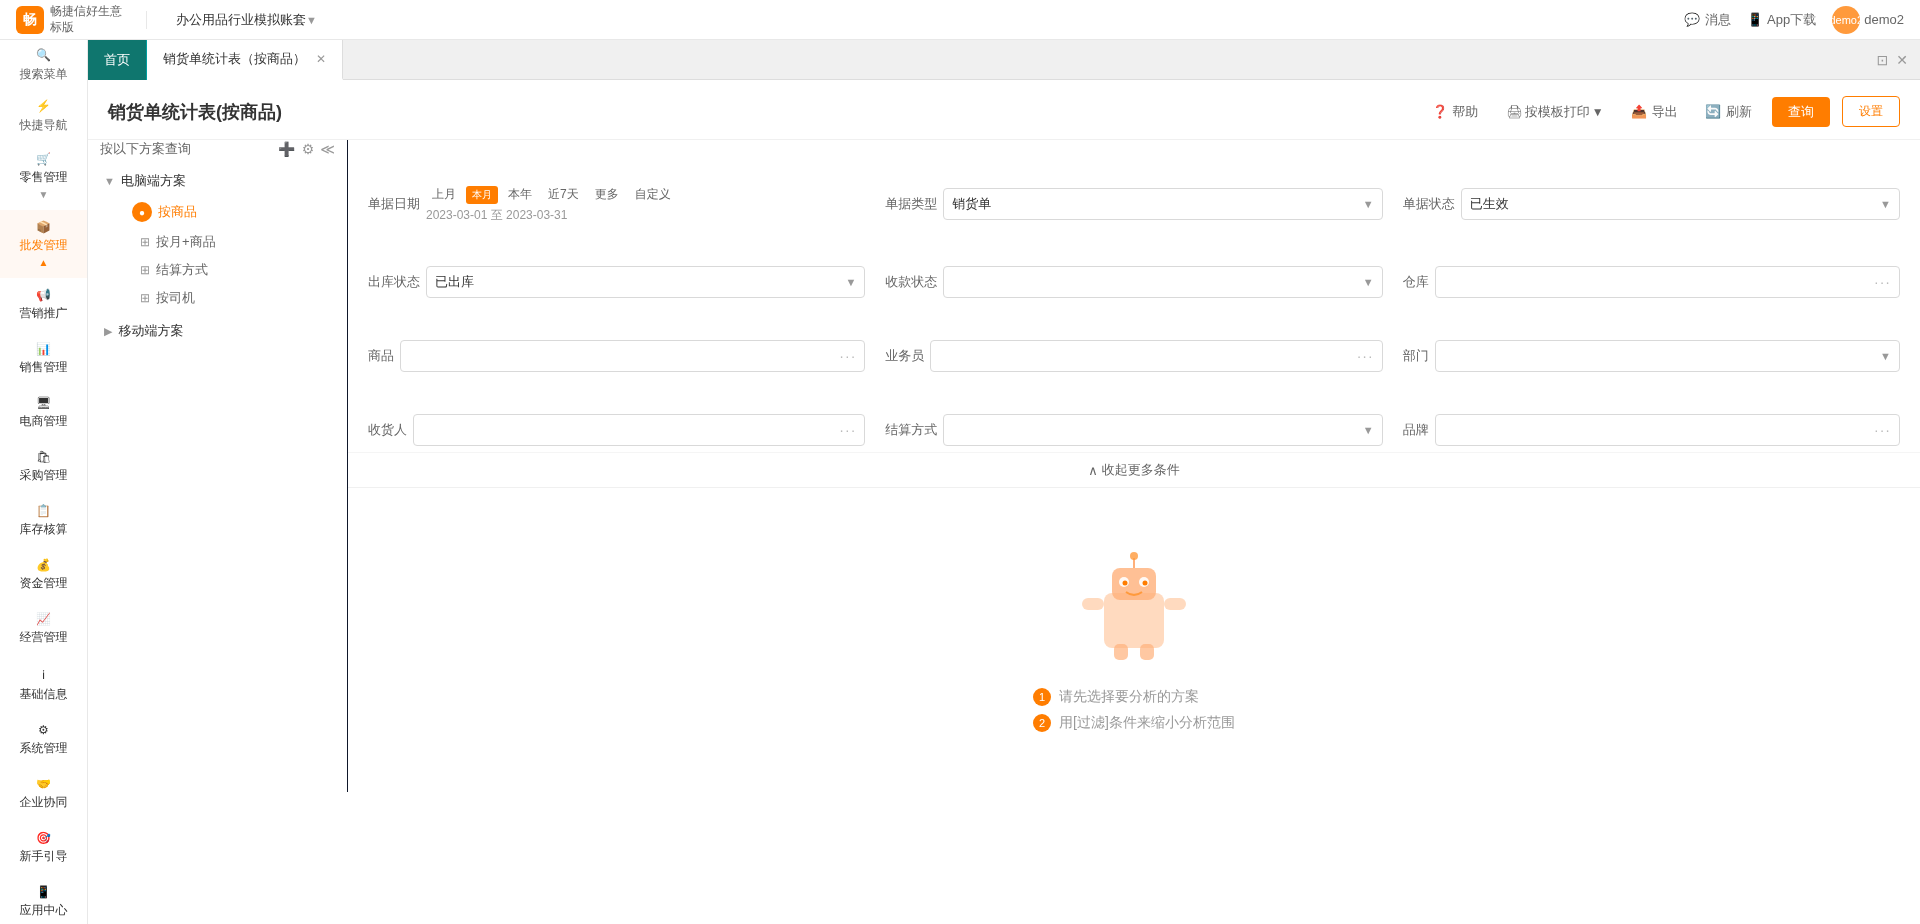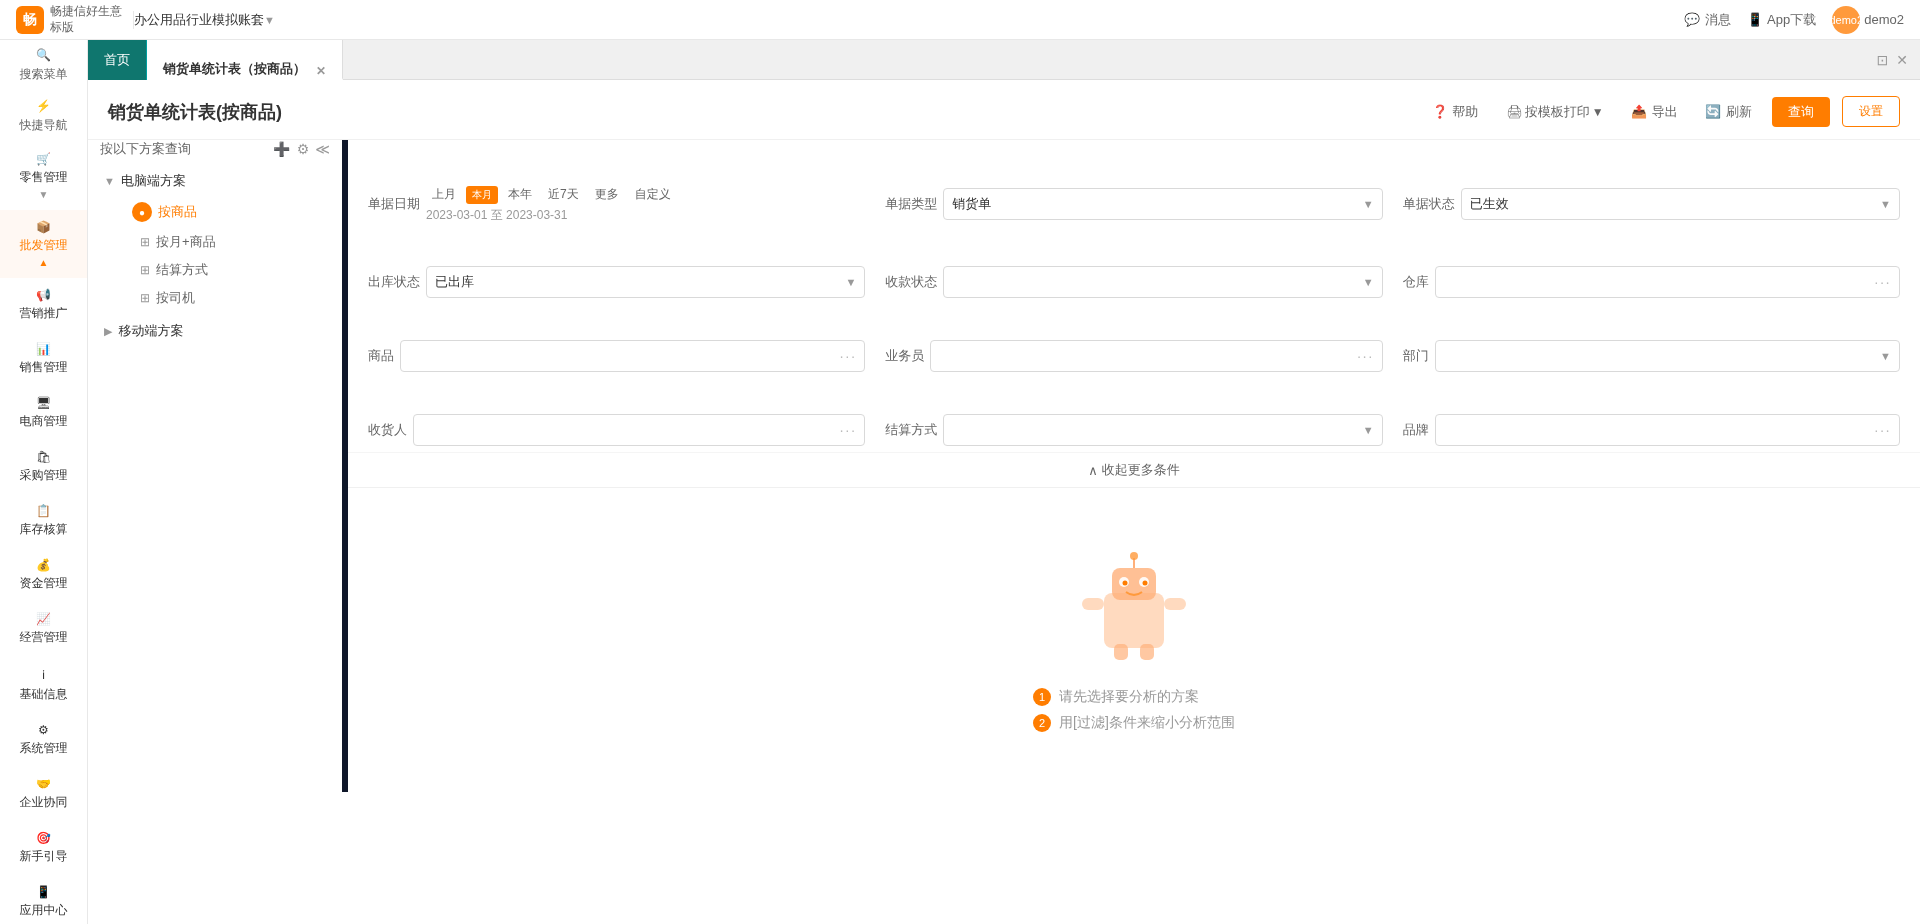--- a/index.html
+++ b/index.html
@@ -4,42 +4,42 @@
   <style>
     * { box-sizing: border-box; margin: 0; padding: 0; }
     body { font-family: "Microsoft YaHei", "PingFang SC", sans-serif; font-size: 13px; background: #f5f5f5; color: #333; display: flex; flex-direction: column; height: 100vh; overflow: hidden; }
 
     
     .top-bar { height: 40px; background: #fff; border-bottom: 1px solid #e8e8e8; display: flex; align-items: center; padding: 0 16px; justify-content: space-between; }
     .top-bar-left { display: flex; align-items: center; gap: 8px; }
     .logo-area { display: flex; align-items: center; gap: 6px; }
     .logo-icon { width: 28px; height: 28px; background: #ff7d00; border-radius: 6px; display: flex; align-items: center; justify-content: center; color: #fff; font-size: 14px; font-weight: bold; }
     .logo-text { font-size: 12px; color: #666; line-height: 1.3; }
-    .app-selector { display: flex; align-items: center; color: #333; font-size: 13px; cursor: pointer; border-left: 1px solid #e8e8e8; padding-left: 0; margin-left: 3px; }
+    .app-selector { display: flex; align-items: center; color: #333; font-size: 13px; cursor: pointer; border-left: 1px solid #e8e8e8; padding-left: 29px; margin-left: 16px; }
     .top-bar-right { display: flex; align-items: center; gap: 16px; }
     .top-right-item { display: flex; align-items: center; gap: 4px; color: #666; font-size: 13px; cursor: pointer; }
     .avatar { width: 28px; height: 28px; border-radius: 50%; background: #ff9a3c; display: flex; align-items: center; justify-content: center; color: #fff; font-size: 12px; overflow: hidden; }
 
     
     .main-layout { display: flex; flex: 1; overflow: hidden; }
 
     
     .sidebar { width: 88px; background: #fff; border-right: 1px solid #e8e8e8; display: flex; flex-direction: column; overflow-y: auto; }
     .sidebar-search { padding: 8px 4px; display: flex; flex-direction: column; align-items: center; cursor: pointer; color: #666; font-size: 12px; gap: 4px; }
     .sidebar-nav { padding: 8px 4px; display: flex; flex-direction: column; align-items: center; cursor: pointer; color: #666; font-size: 12px; gap: 4px; }
     .sidebar-section { padding: 10px 4px; display: flex; flex-direction: column; align-items: center; cursor: pointer; font-size: 12px; gap: 3px; color: #333; position: relative; }
     .sidebar-section .arrow { font-size: 10px; color: #999; }
 
     
     .content-area { flex: 1; display: flex; flex-direction: column; overflow: hidden; }
 
     
     .tab-bar { height: 40px; background: #f0f0f0; display: flex; align-items: center; padding: 0; border-bottom: 1px solid #ddd; }
     .tab { height: 40px; padding: 0 16px; display: flex; align-items: center; gap: 6px; cursor: pointer; font-size: 13px; color: #666; background: #f0f0f0; border-right: 1px solid #ddd; }
-    .tab.active { background: #fff; color: #333; font-weight: 700; align-items: flex-end; }
+    .tab.active { background: #fff; color: #333; font-weight: 400; }
     .tab .close-btn { font-size: 12px; color: #999; cursor: pointer; margin-left: 4px; }
     .tab-home { background: #00bfbf; color: #fff; }
 
     
     .page-content { flex: 1; overflow-y: auto; background: #fff; padding: 0; }
 
     
     .page-header { display: flex; align-items: center; justify-content: space-between; padding: 16px 20px 12px; border-bottom: 1px solid #f0f0f0; }
     .page-title { font-size: 18px; font-weight: 600; color: #333; }
     .page-actions { display: flex; align-items: center; gap: 12px; }
@@ -68,21 +68,21 @@
     .step-num { width: 18px; height: 18px; border-radius: 50%; background: #ff7d00; color: #fff; font-size: 11px; display: flex; align-items: center; justify-content: center; flex-shrink: 0; }
 
     
     .btn-with-arrow { display: flex; align-items: center; gap: 2px; }
     .btn-arrow { color: #666; font-size: 12px; cursor: pointer; }
 
     
     .orange-circle { width: 24px; height: 24px; border-radius: 50%; background: #ff7d00; color: #fff; display: flex; align-items: center; justify-content: center; font-size: 11px; font-weight: bold; }
 
     .main-wrapper { display: flex; flex: 1; overflow: hidden; }
-    .sidebar-tree { width: 260px; background: #fff; border-right: 6px solid #0f172a; overflow-y: auto; flex-shrink: 0; }
+    .sidebar-tree { width: 260px; background: #fff; border-right: 1px solid #0f172a; overflow-y: auto; flex-shrink: 0; }
     .main-right { flex: 1; display: flex; flex-direction: column; overflow: hidden; }
 
     .filter-grid { display: grid; grid-template-columns: repeat(3, 1fr); gap: 10px 20px; padding: 12px 20px; }
     .fi { display: flex; align-items: center; gap: 6px; margin-top: 32px; }
     .fi-label { font-size: 13px; color: #666; white-space: nowrap; text-align: right; }
     .fi-ctrl { flex: 1; }
     .ctrl-box { display: flex; align-items: center; border: 1px solid #d9d9d9; border-radius: 4px; min-height: 32px; padding: 0 8px; background: #fff; cursor: pointer; gap: 4px; }
     .ctrl-text { flex: 1; font-size: 13px; color: #333; }
     .ctrl-placeholder { flex: 1; font-size: 13px; color: #bbb; }
     .ctrl-arrow { color: #999; font-size: 11px; }

